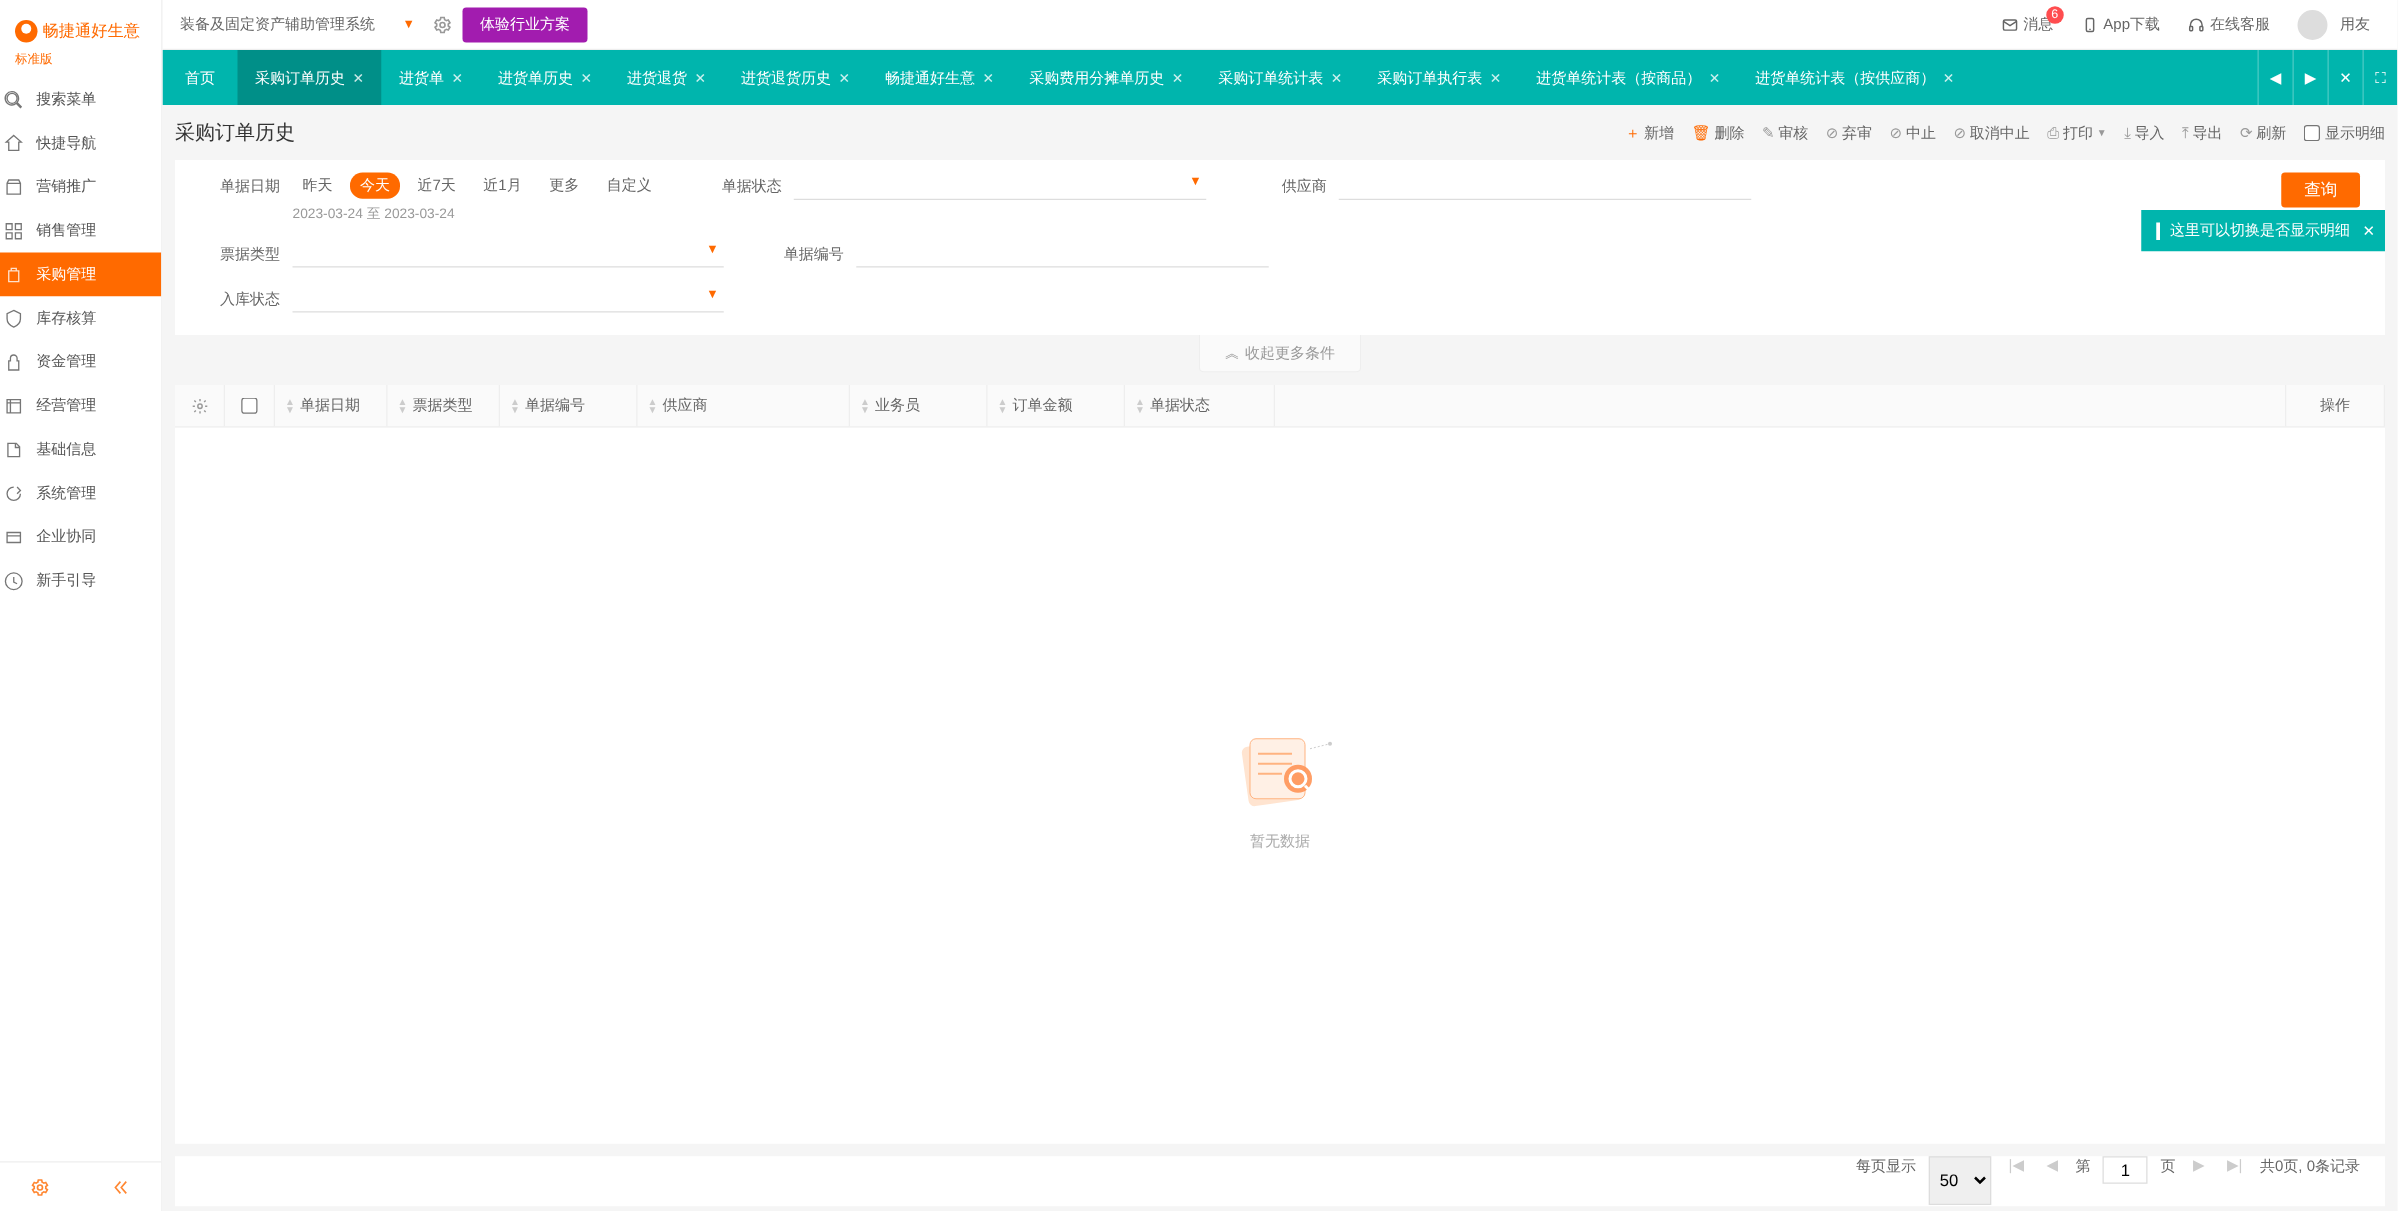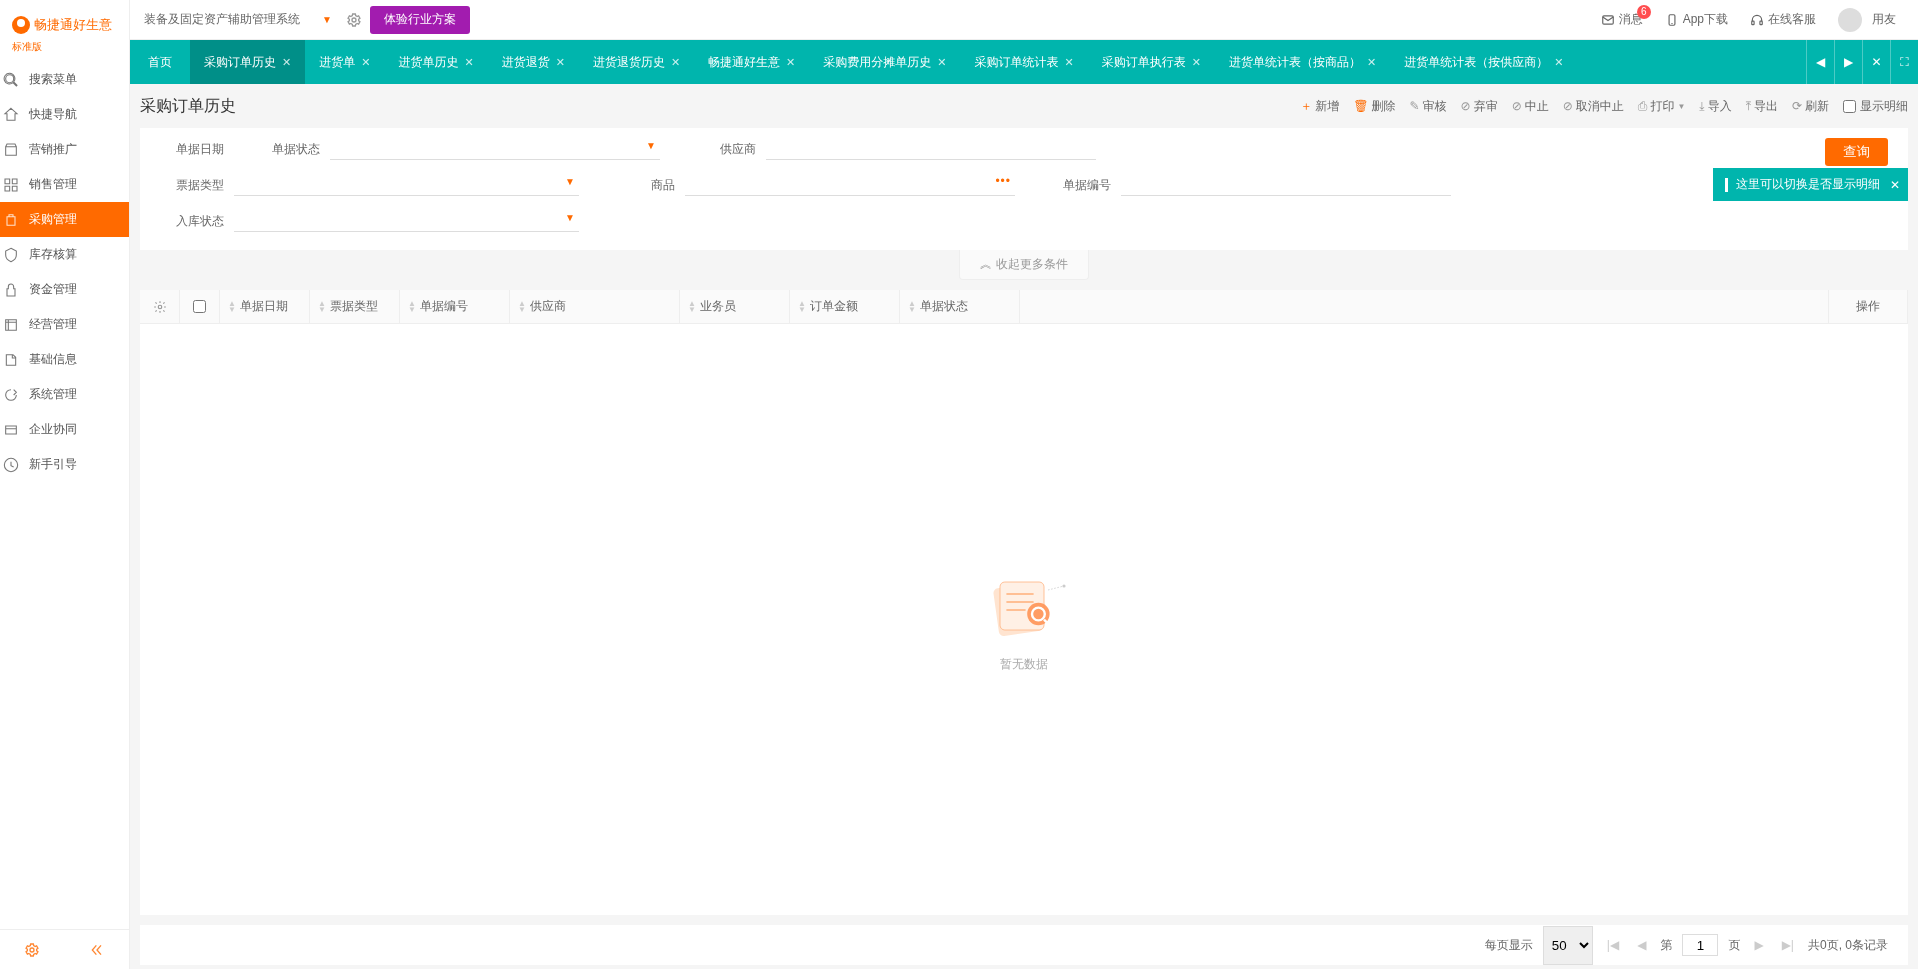--- a/index.html
+++ b/index.html
@@ -67,21 +67,21 @@
 .table-area{margin:10px;background:#fff;flex:1;display:flex;flex-direction:column;overflow:hidden;}
 .thead{display:flex;height:34px;align-items:center;border-bottom:1px solid #eee;background:#fafafa;font-size:12px;color:#666;}
 .th{padding:0 8px;display:flex;align-items:center;gap:4px;border-right:1px solid #eee;height:100%;}
 .th.setting{width:40px;justify-content:center;}
 .th.ck{width:40px;justify-content:center;}
 .th.ops{margin-left:auto;width:80px;justify-content:center;border-left:1px solid #eee;}
 .sort-icons{display:flex;flex-direction:column;font-size:8px;line-height:6px;color:#ccc;}
 .empty-state{flex:1;display:flex;flex-direction:column;align-items:center;justify-content:center;color:#aaa;gap:10px;}
 .empty-img{width:100px;height:80px;}
 
-.pagination{height:40px;display:flex;align-items:center;justify-content:flex-end;gap:10px;padding:0 20px;color:#666;background:#fff;margin:0 10px 4px;}
+.pagination{height:40px;display:flex;align-items:flex-start;justify-content:flex-end;gap:10px;padding:0 20px;color:#666;background:#fff;margin:0 10px 4px;}
 .page-size-sel{border:1px solid #ddd;height:39px;width:50px;padding:0 4px;}
 .page-btn{color:#ccc;cursor:pointer;padding:0 4px;}
 .page-input{width:36px;height:22px;border:1px solid #ddd;text-align:center;}
 
 svg{display:block;}
 </style>
 </head>
 <body>
 
 <div class="app">
@@ -338,39 +338,50 @@
         <button class="query-btn">查询</button>
         <div class="tip-bubble">
           <span class="tip-bar"></span>
           <span>这里可以切换是否显示明细</span>
           <span class="tip-close">✕</span>
         </div>
 
         <div class="filter-row">
           <div class="filter-item">
             <div class="filter-label">单据日期</div>
+            <div>
+              <div class="date-opts" id="date-opts">
+                  <span class="date-opt">昨天</span>
+                  <span class="date-opt active">今天</span>
+                  <span class="date-opt">近7天</span>
+                  <span class="date-opt">近1月</span>
+                  <span class="date-opt">更多</span>
+                  <span class="date-opt">自定义</span>
+                </div>
+              <div class="date-range">
+                <span>2023-03-24</span>
+                <span>至</span>
+                <span>2023-03-24</span>
+              </div>
+            </div>
           </div>
           <div class="filter-item">
             <div class="filter-label">单据状态</div>
             <div class="input-wrap"><input class="plain-input" style=""><span class="input-caret">▼</span></div>
           </div>
           <div class="filter-item">
             <div class="filter-label">供应商</div>
             <div class="input-wrap"><input class="plain-input" style=""></div>
           </div>
         </div>
 
         <div class="filter-row">
           <div class="filter-item">
             <div class="filter-label">票据类型</div>
             <div class="input-wrap"><input class="plain-input" style="width: 345px;"><span class="input-caret">▼</span></div>
-          </div>
-          <div class="filter-item">
-            <div class="filter-label">商品</div>
-            <div class="input-wrap"><input class="plain-input" style=""><span class="input-dots">•••</span></div>
           </div>
           <div class="filter-item">
             <div class="filter-label">单据编号</div>
             <div class="input-wrap"><input class="plain-input" style=""></div>
           </div>
         </div>
 
         <div class="filter-row">
           <div class="filter-item">
             <div class="filter-label">入库状态</div>

